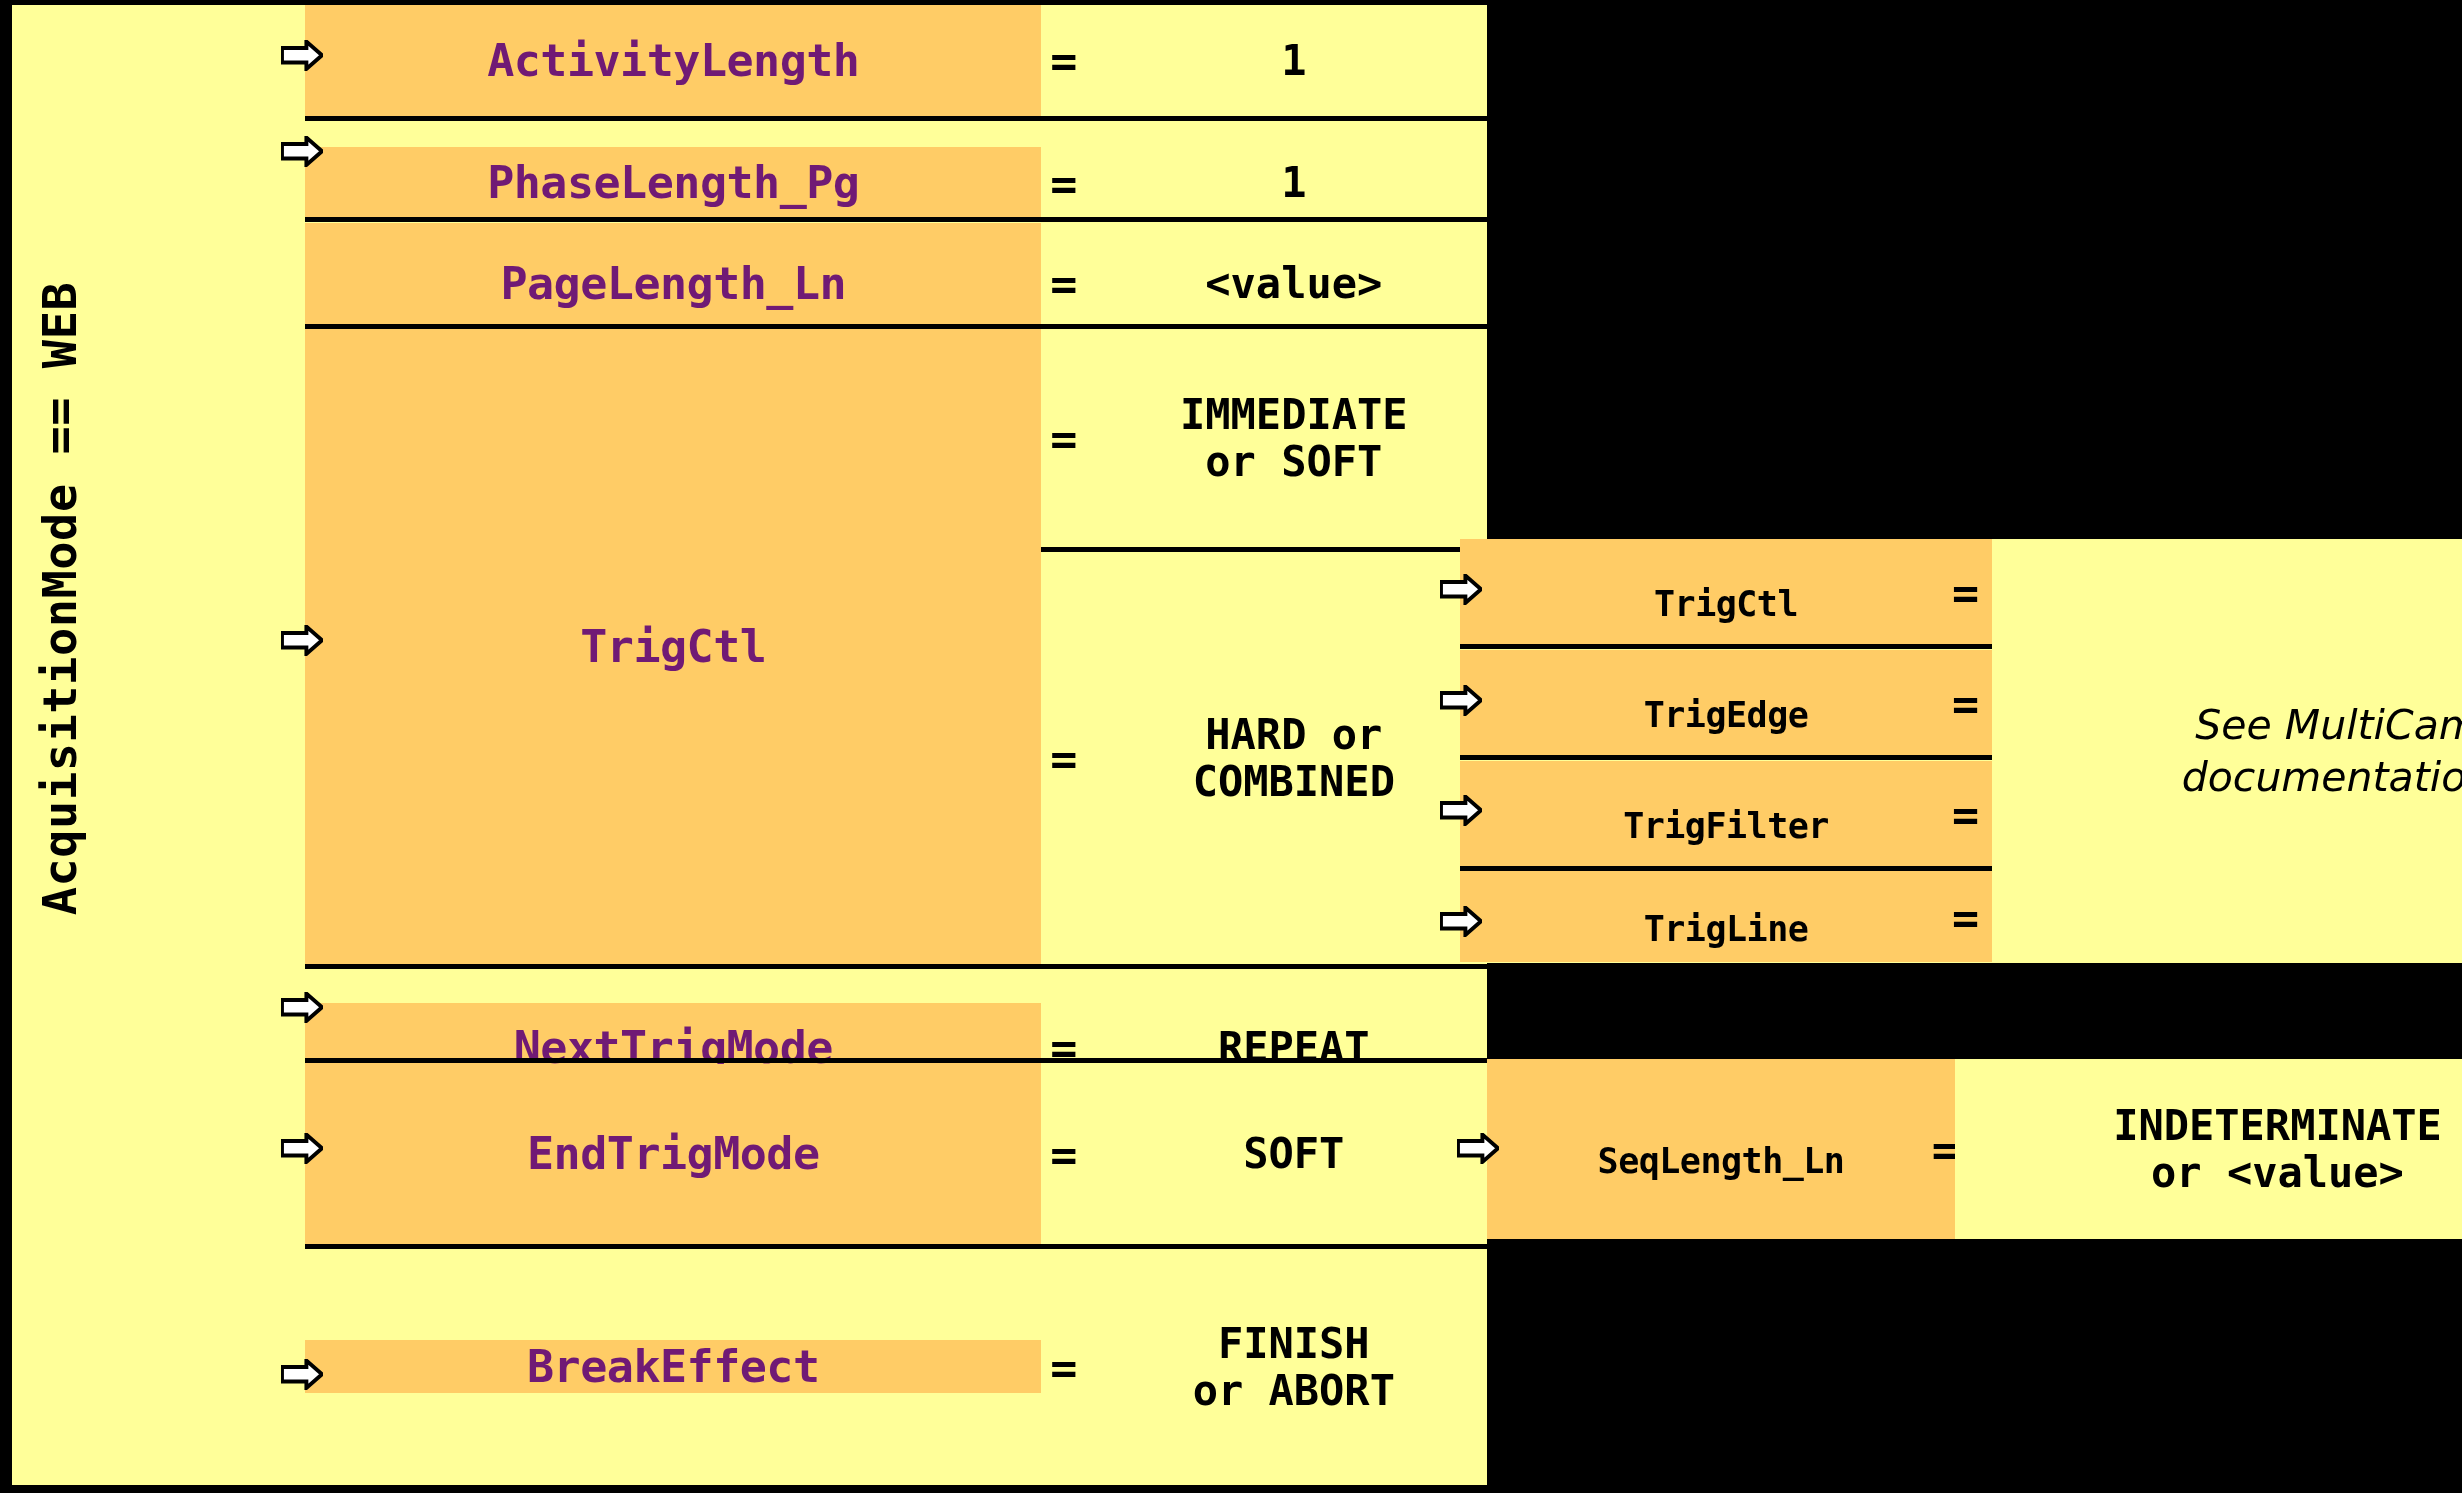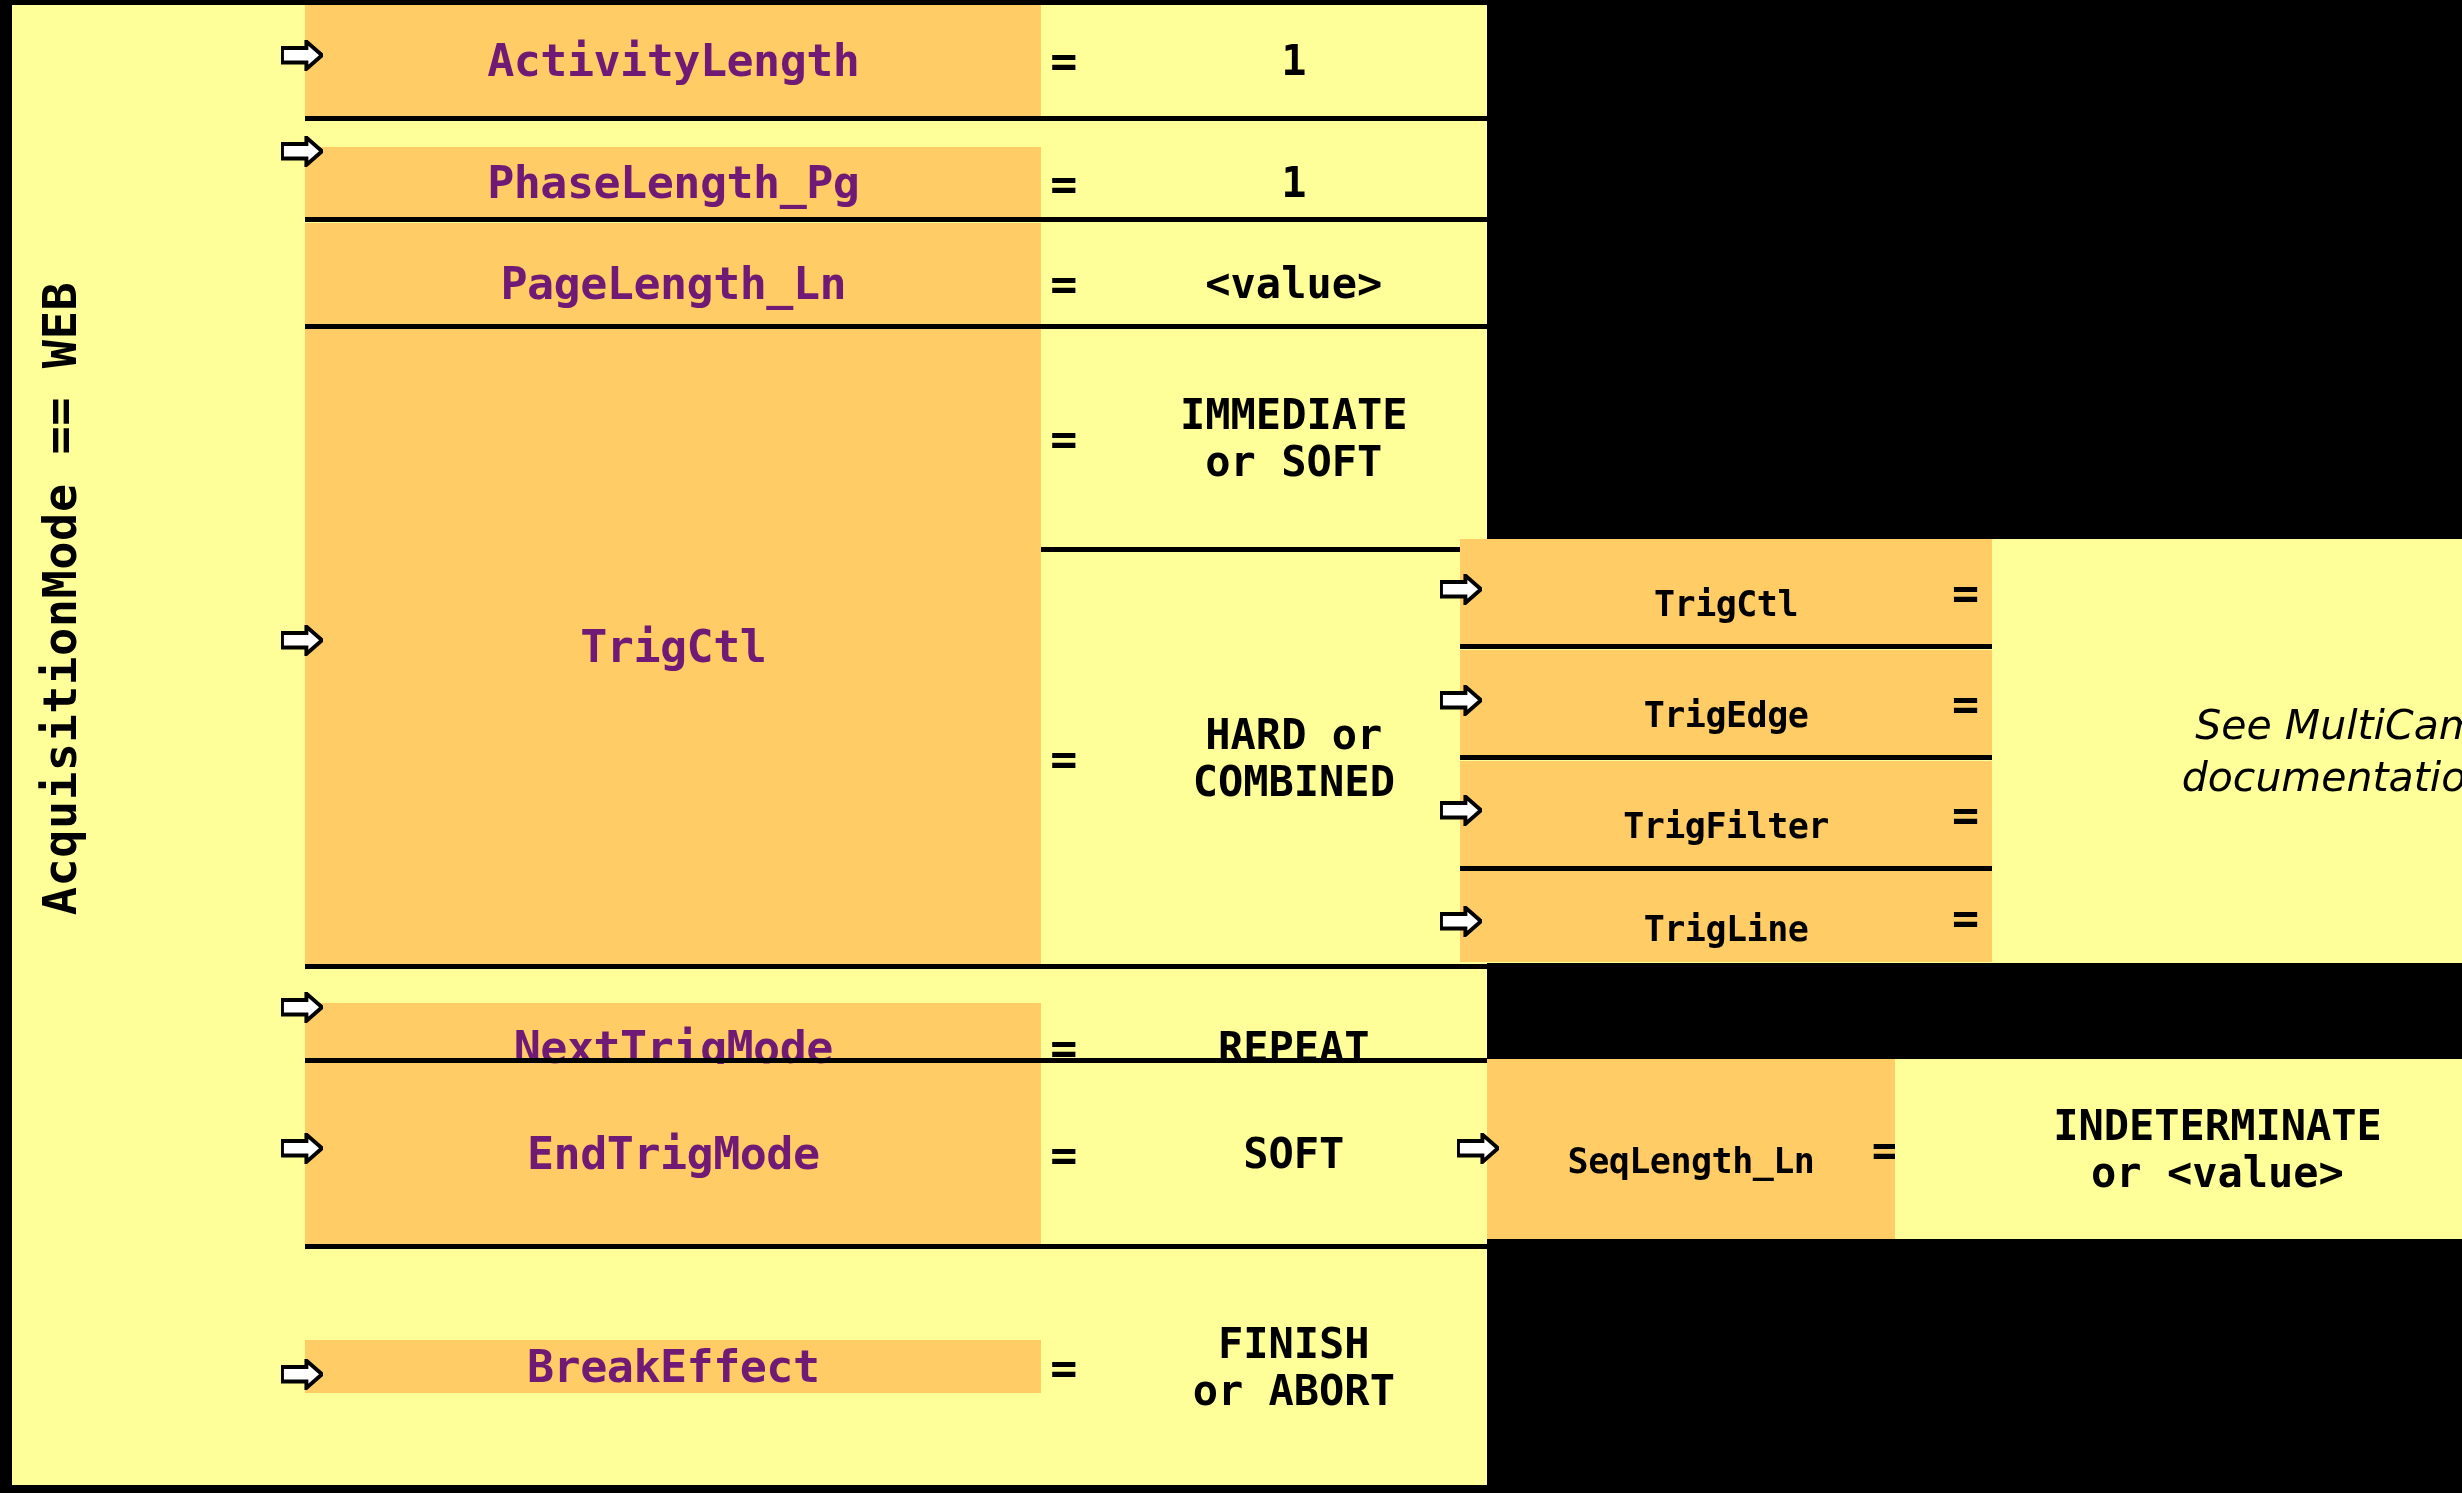--- a/index.html
+++ b/index.html
@@ -263,21 +263,21 @@
       </svg>
   </div>
   <div class="arrow" style="left:1440px;top:906px;">
     <svg viewBox="0 0 86 62">
         <path d="M2 16 H52 V3 L84 31 L52 59 V46 H2 Z" fill="#ffffff" stroke="#000" stroke-width="8" stroke-linejoin="miter"></path>
       </svg>
   </div>
 
   <div class="nest" style="left:1487px;top:1059px;width:1135px;height:180px;">
     <div class="nestrow" style="top:0px;height:180px;width:1135px;">
-      <div class="nestname" style="width:408px;">
+      <div class="nestname" style="width:468px;">
         <span class="nname">SeqLength_Ln</span>
         <span class="nesteq" style="right:-3.9px;">=</span>
       </div>
       <div class="nestval" style="width:645px;">
         <span class="pval">INDETERMINATE
 or &lt;value&gt;</span>
       </div>
     </div>
   </div>
 

